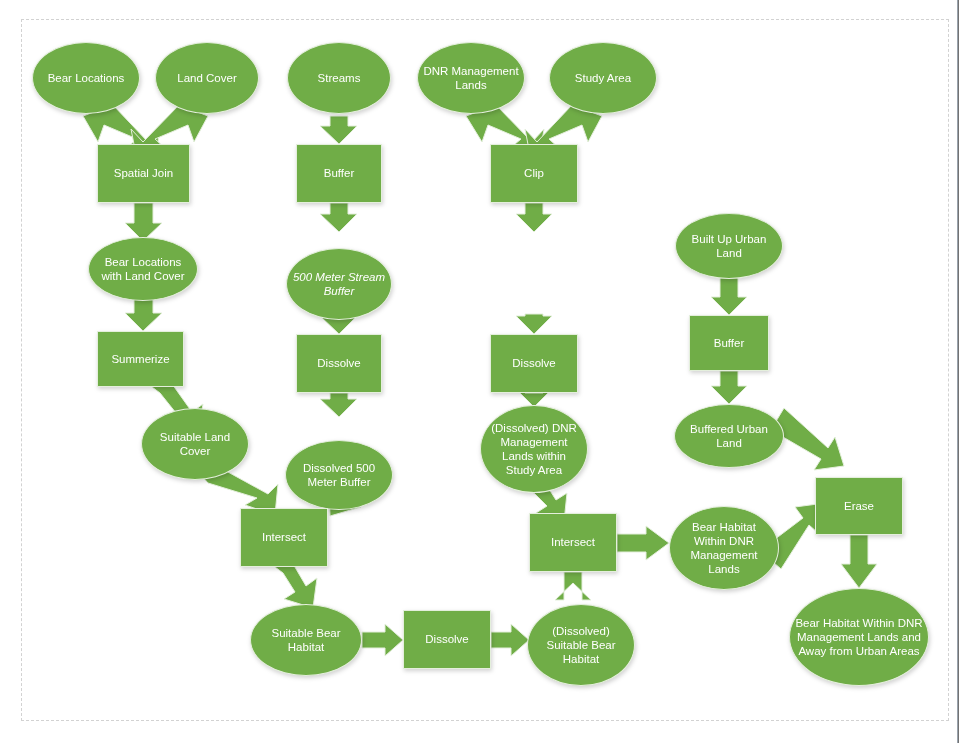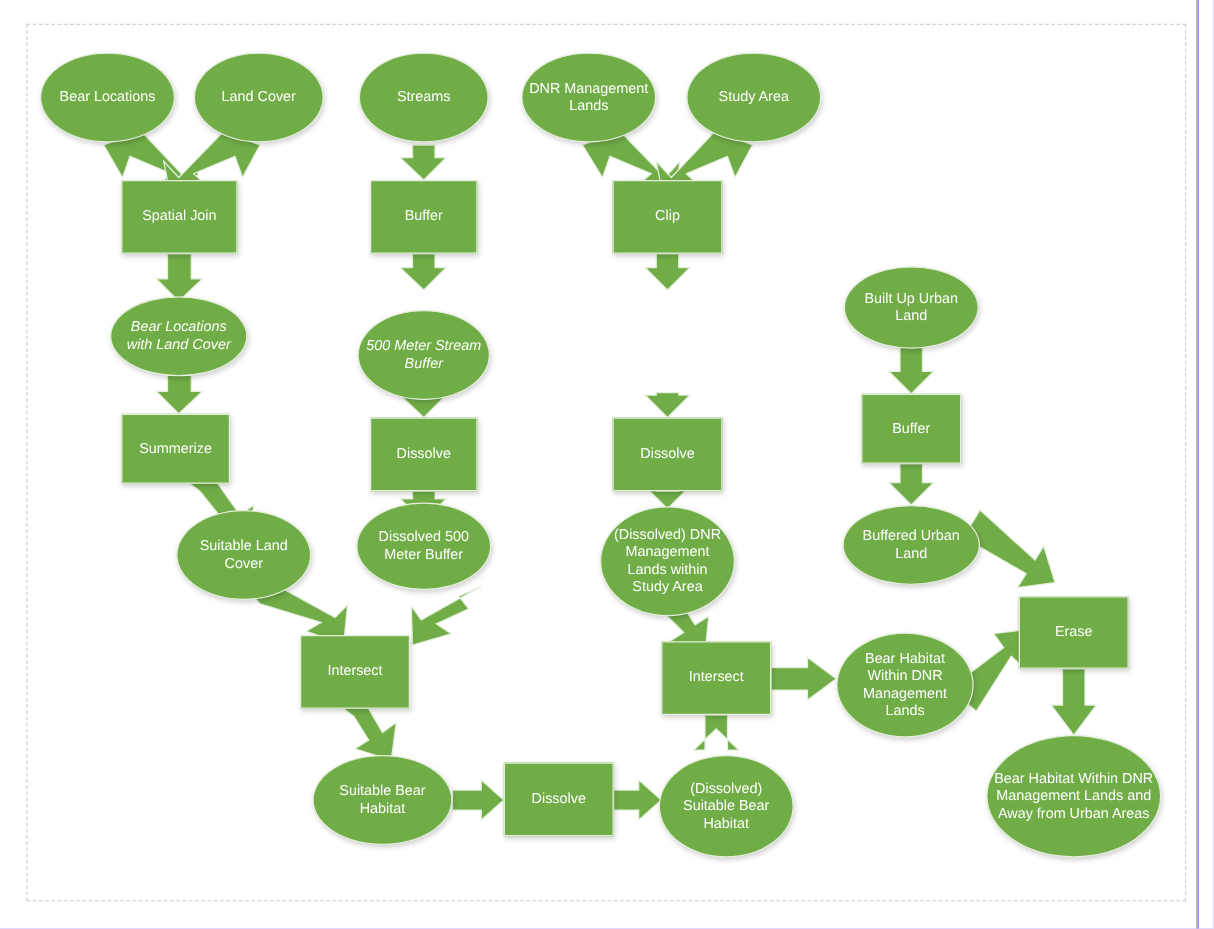--- a/index.html
+++ b/index.html
@@ -10,21 +10,21 @@
   body {
     width: 971px;
     height: 743px;
     font-family: "Liberation Sans", sans-serif;
     overflow: hidden;
   }
   #page-root {
     position: relative;
     width: 971px;
     height: 743px;
-    background: #8b5cf6;
+    background: #737373;
   }
   
   .page-sheet {
     position: absolute;
     left: 0;
     top: 0;
     width: 958px;
     height: 743px;
     background: #ffffff;
     border-right: 1px solid #9aa3ad;
@@ -190,21 +190,21 @@
     </div>
 
     <div class="node rect" style="left:296px; top:144px; width:86px;  height:59px;">
       <span>Buffer</span>
     </div>
 
     <div class="node rect" style="left:490px; top:144px; width:88px;  height:59px;">
       <span>Clip</span>
     </div>
 
-    <div class="node ellipse" style="left:88px;  top:237px; width:110px; height:64px;font-style:italic;">
+    <div class="node ellipse" style="left:88px;  top:237px; width:110px; height:64px;">
       <span>Bear Locations with Land Cover</span>
     </div>
 
     <div class="node ellipse" style="left:286px; top:248px; width:106px; height:72px;font-style:italic;">
       <span>500 Meter Stream Buffer</span>
     </div>
 
 
     <div class="node ellipse" style="left:675px; top:213px; width:108px; height:66px;">
       <span>Built Up Urban Land</span>
@@ -223,21 +223,21 @@
     </div>
 
     <div class="node rect" style="left:689px; top:315px; width:80px;  height:56px;">
       <span>Buffer</span>
     </div>
 
     <div class="node ellipse" style="left:141px; top:408px; width:108px; height:72px;">
       <span>Suitable Land Cover</span>
     </div>
 
-    <div class="node ellipse" style="left:285px; top:402px; width:108px; height:70px;text-align:center;">
+    <div class="node ellipse" style="left:285px; top:440px; width:108px; height:70px;text-align:center;">
       <span>Dissolved 500 Meter Buffer</span>
     </div>
 
     <div class="node ellipse" style="left:480px; top:405px; width:108px; height:88px;">
       <span>(Dissolved) DNR Management Lands within Study Area</span>
     </div>
 
     <div class="node ellipse" style="left:674px; top:404px; width:110px; height:64px;">
       <span>Buffered Urban Land</span>
     </div>

